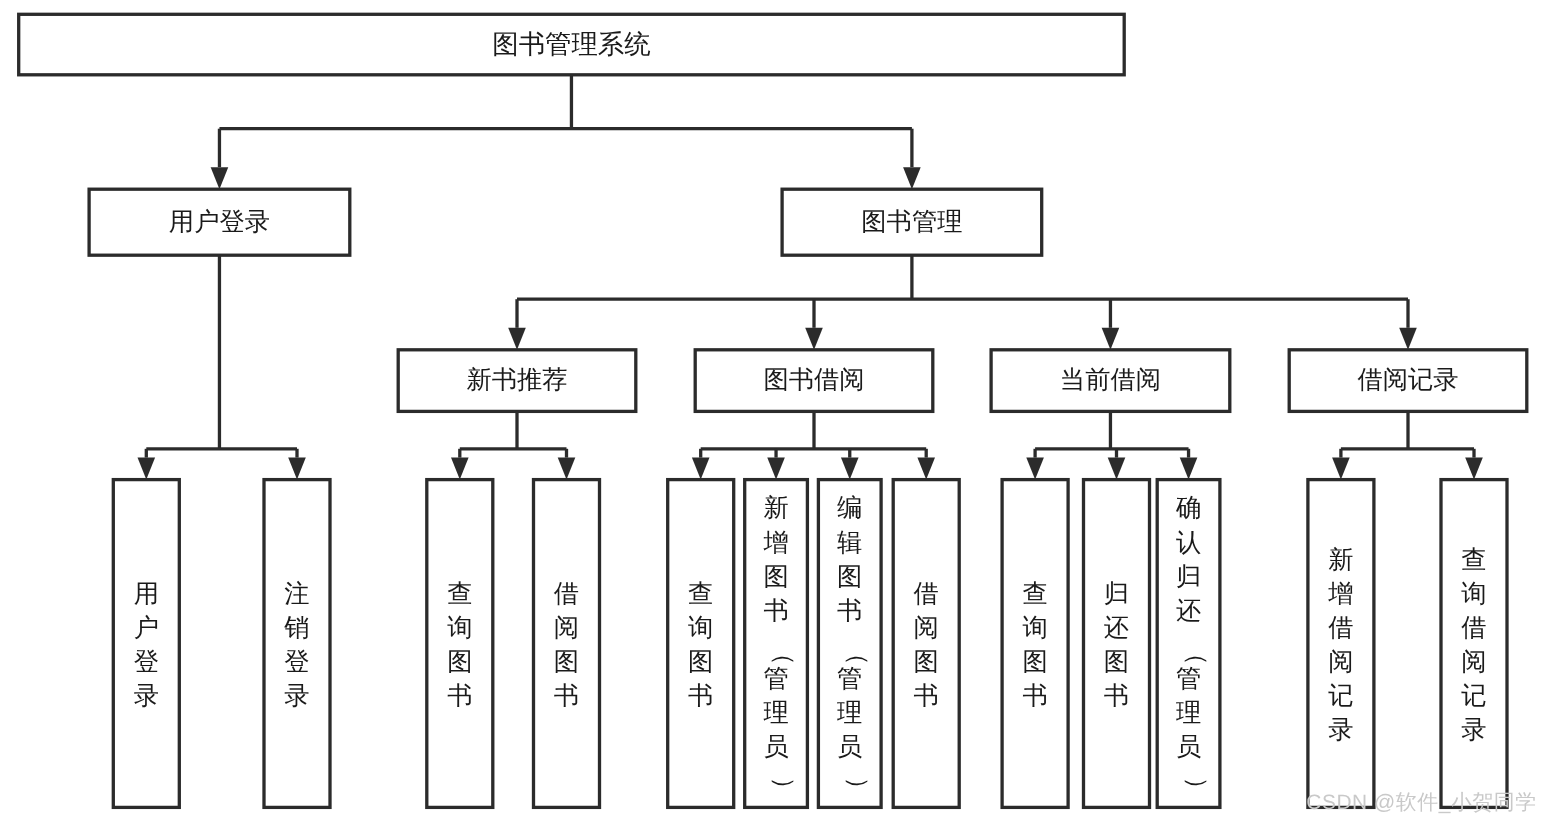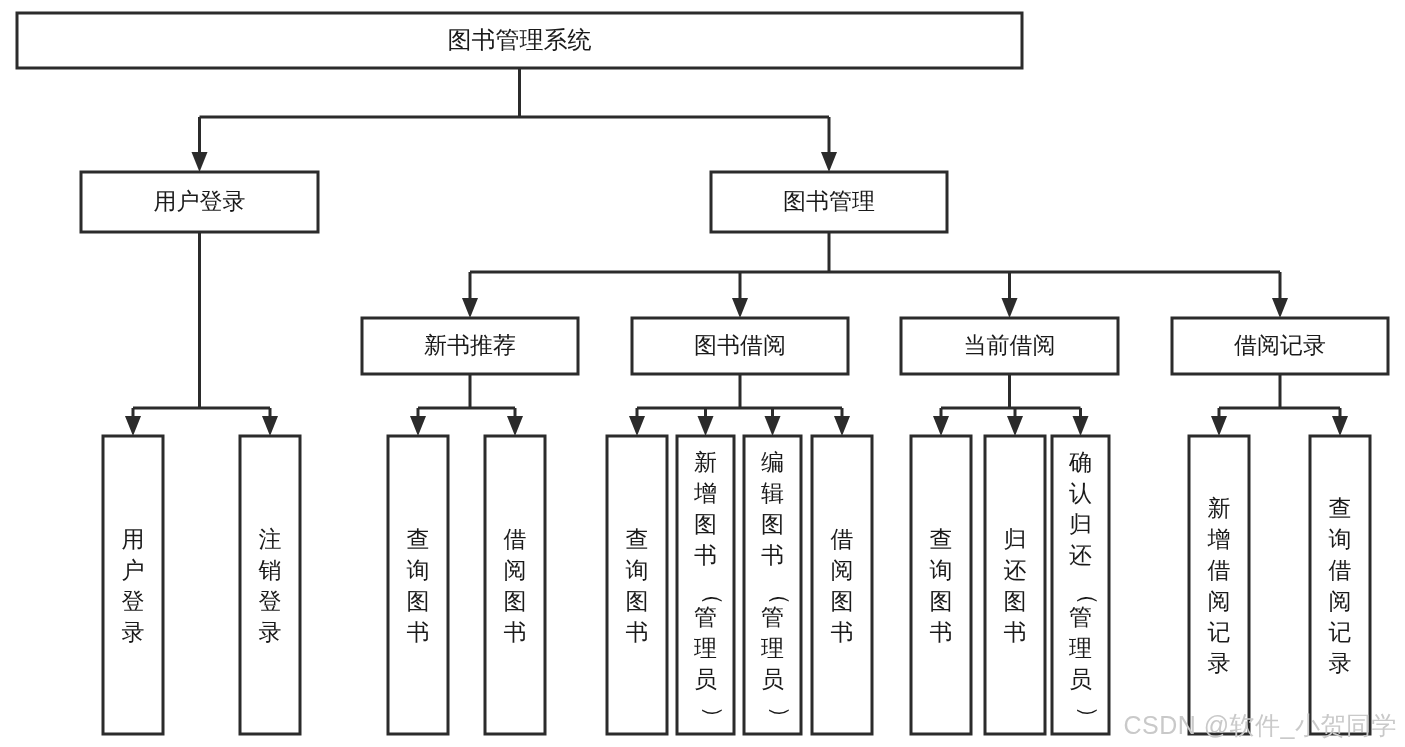--- a/index.html
+++ b/index.html
@@ -57,21 +57,21 @@
     fill: #1a1a1a;
     font-family: "Liberation Sans", "DejaVu Sans", sans-serif;
     font-size: 23px;
     text-anchor: middle;
   }
   .watermark {
     position: absolute;
     right: 8px;
     bottom: 5px;
     font-family: "Liberation Sans", "DejaVu Sans", sans-serif;
-    font-size: 25px;
+    font-size: 19px;
     color: #c9c9c9;
     white-space: nowrap;
     letter-spacing: 0.5px;
     user-select: none;
   }
 </style>
 </head>
 <body>
 
 <div id="diagram-root">

